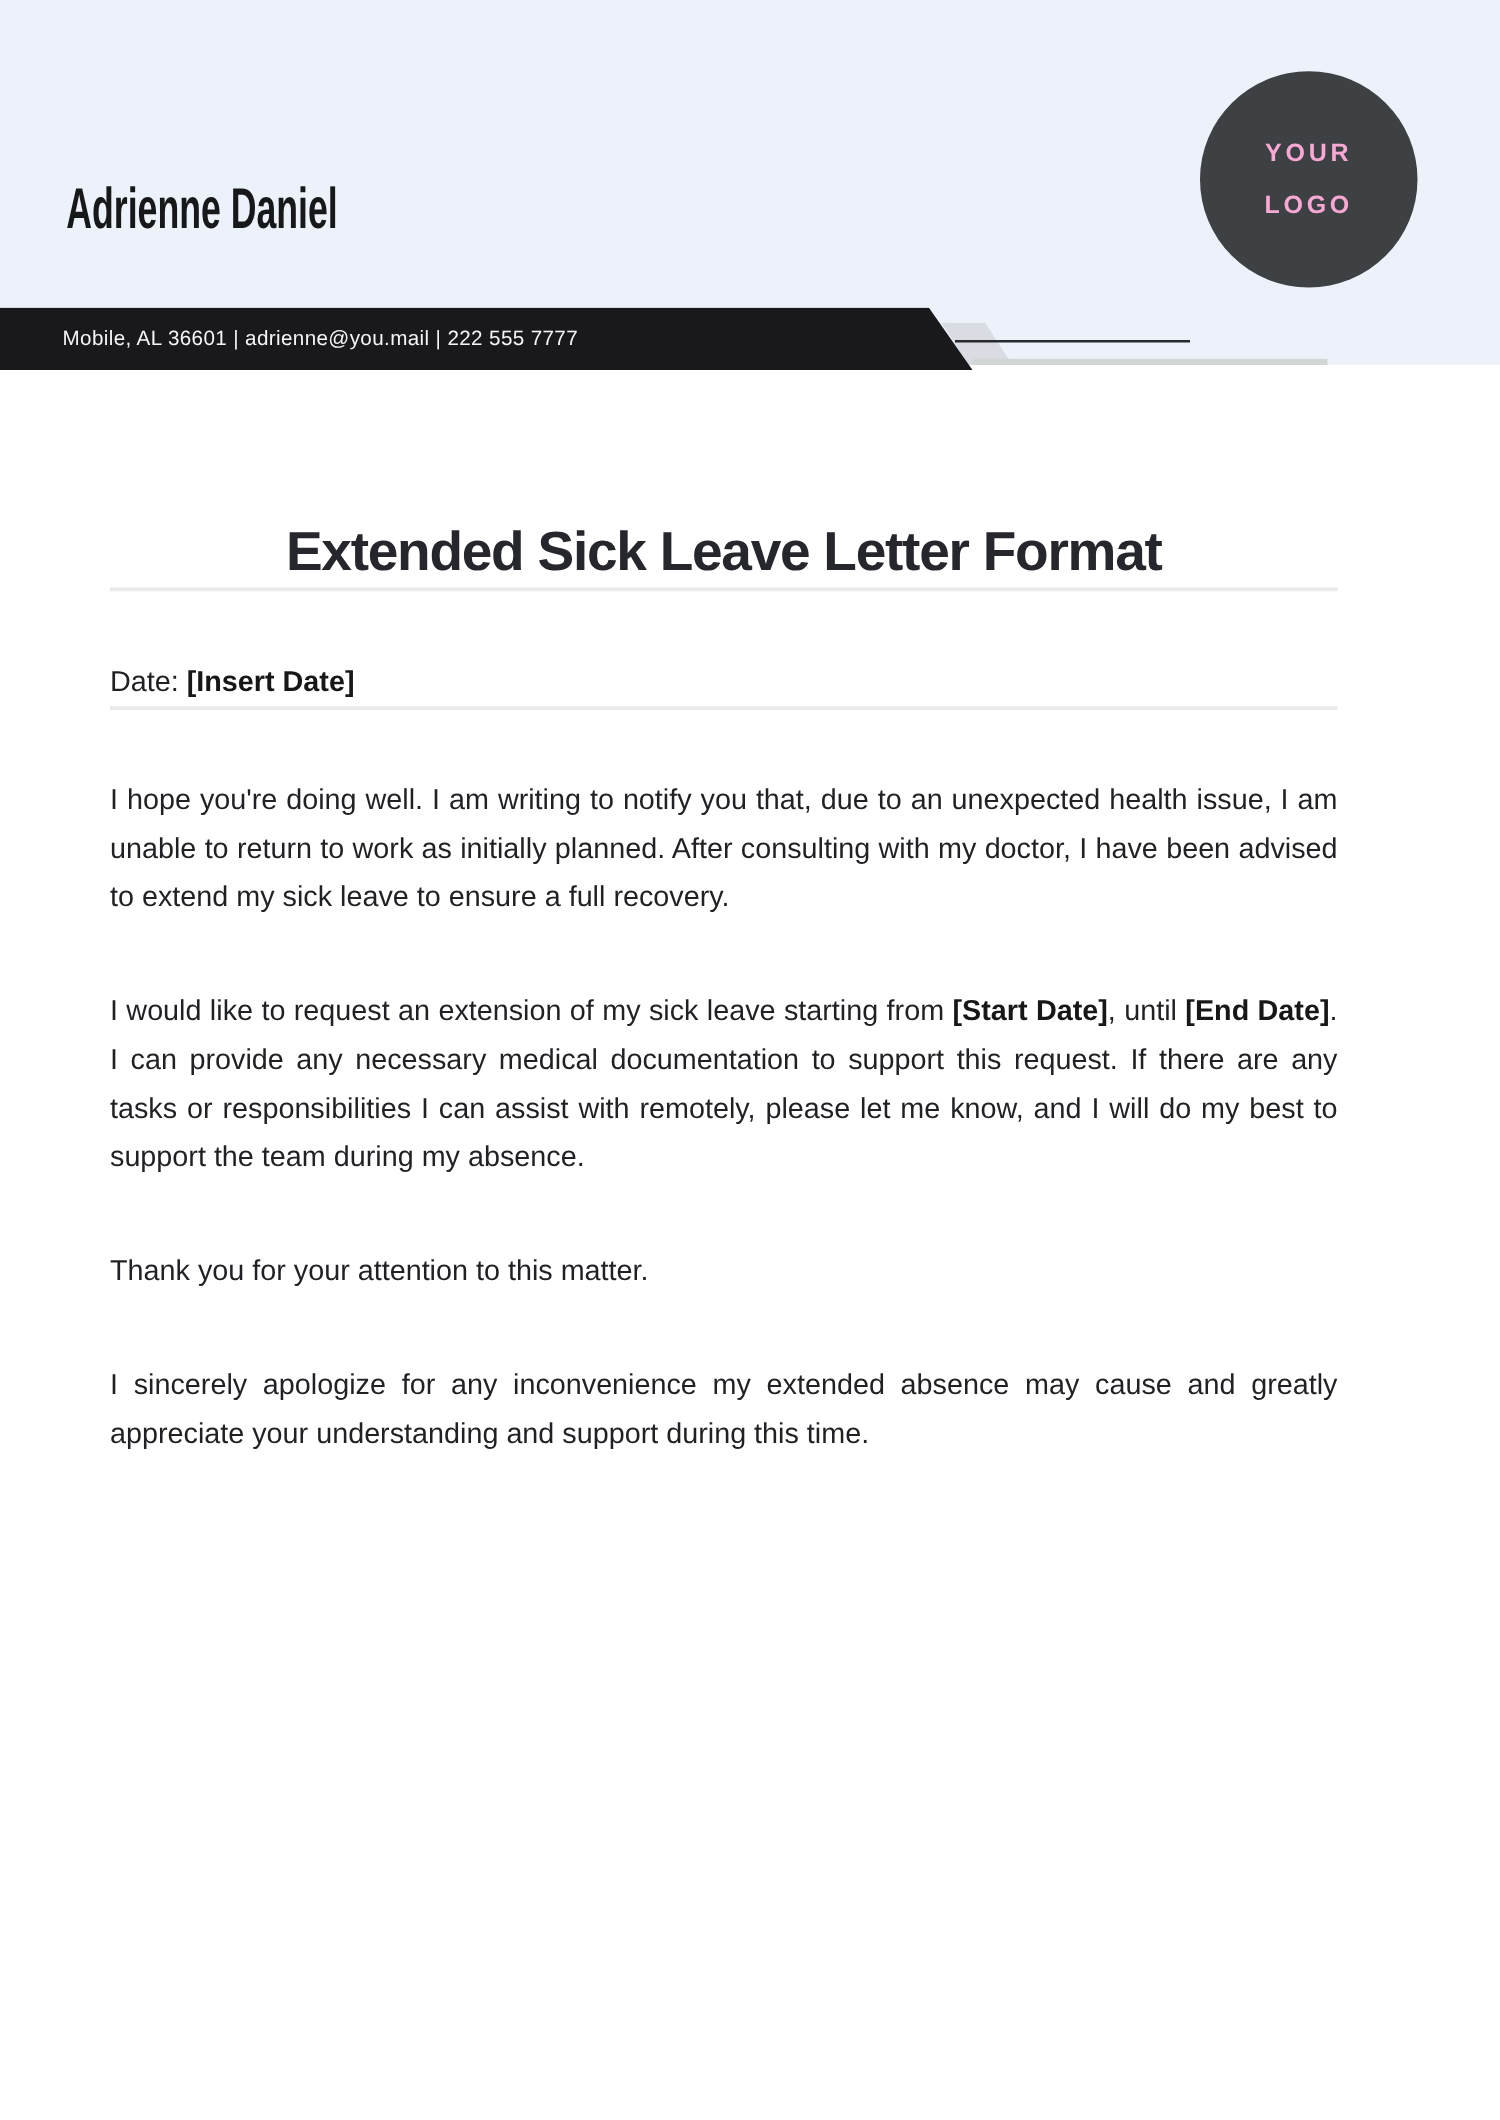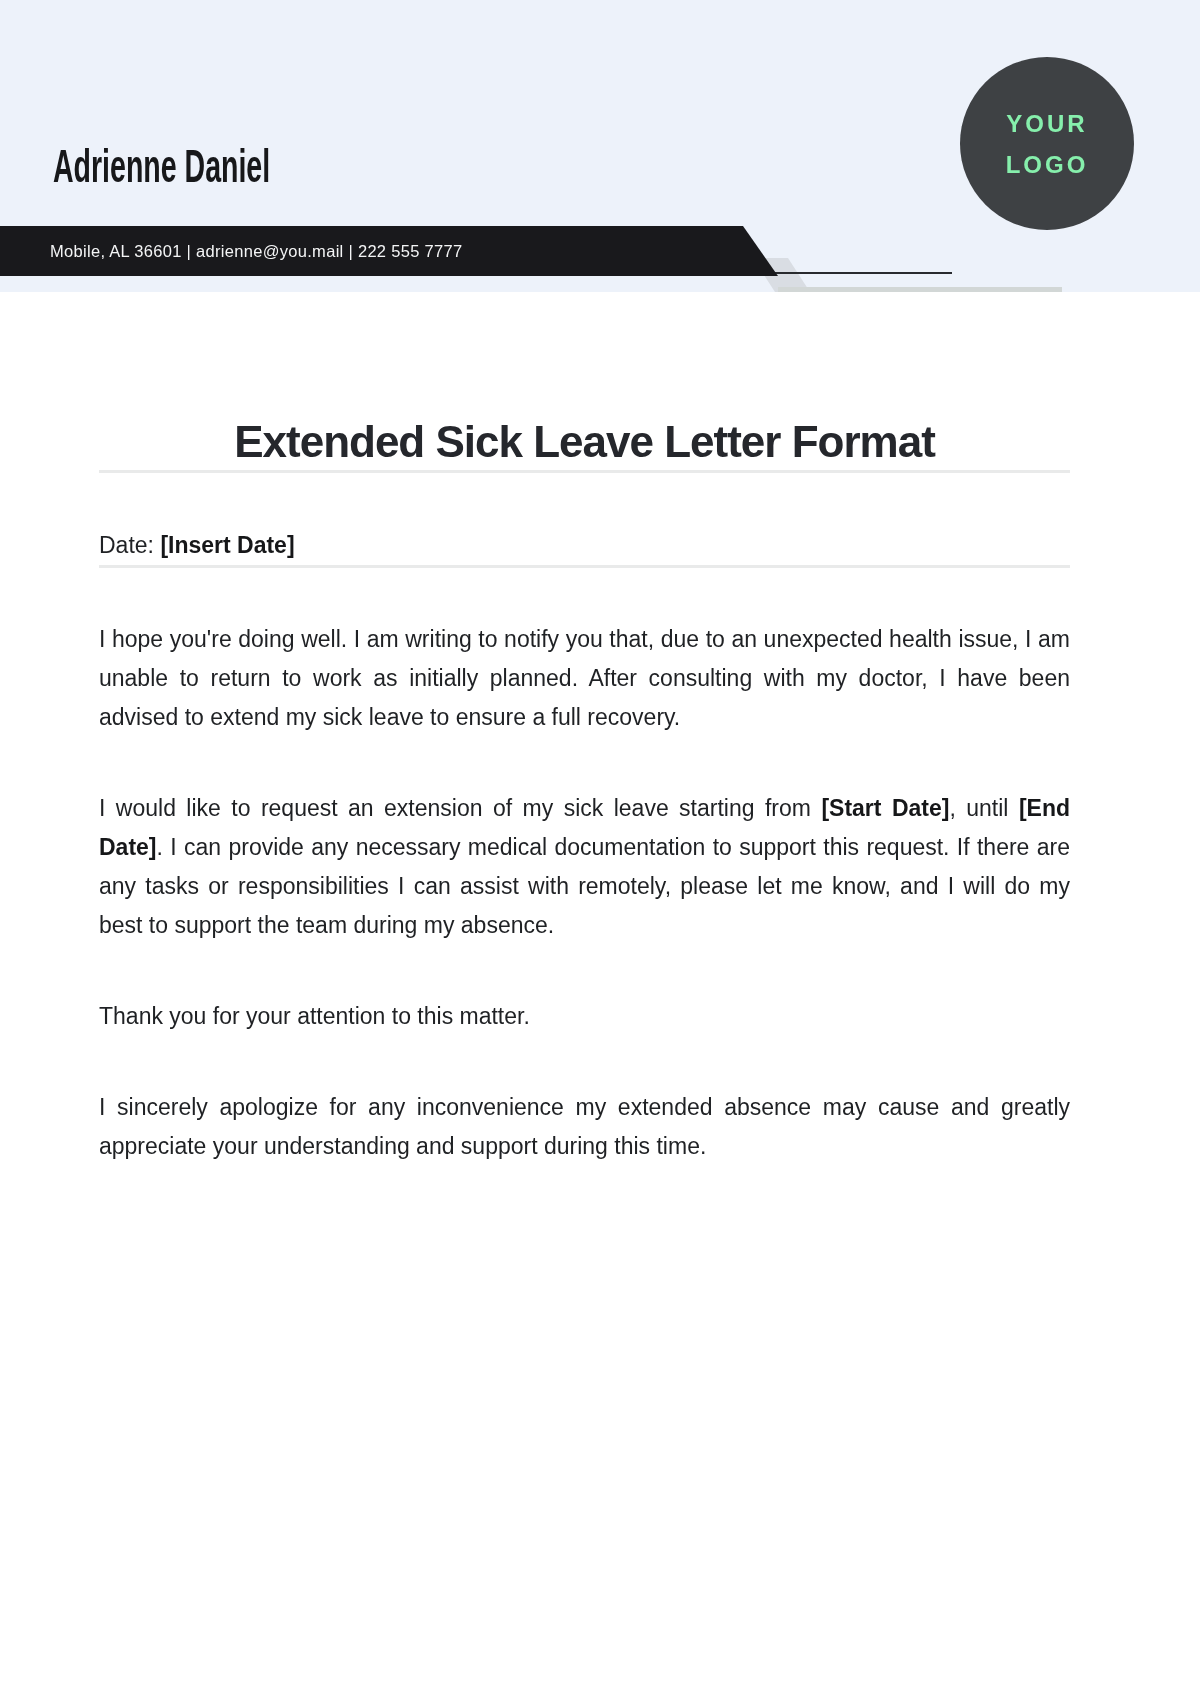--- a/index.html
+++ b/index.html
@@ -38,22 +38,22 @@
     width:174px;height:173px;
     border-radius:50%;
     background:#3e4144;
     display:flex;
     flex-direction:column;
     align-items:center;
     justify-content:center;
     z-index:4;
   }
   .logo-badge span{
-    color:#86efac;
-    font-size:24px;
+    color:#f9a8d4;
+    font-size:20px;
     font-weight:600;
     letter-spacing:3px;
     line-height:41px;
   }
   .accent-quad{
     position:absolute;
     top:258px;left:0;
     width:100%;height:34px;
     background:#d9dde3;
     clip-path:polygon(753px 0,788px 0,810px 100%,775px 100%);
@@ -68,39 +68,40 @@
   }
   .accent-band{
     position:absolute;
     top:287px;left:778px;
     width:284px;height:5px;
     background:#d2d7d6;
     z-index:1;
   }
   .contact-bar{
     position:absolute;
-    top:226px;left:0;
+    top:246px;left:0;
     width:100%;height:50px;
     background:#19191c;
     clip-path:polygon(0 0,743px 0,778px 100%,0 100%);
     display:flex;
     align-items:center;
     z-index:3;
   }
   .contact-bar .contact{
     padding-left:50px;
     color:#f4f5f6;
     font-size:16.5px;
     letter-spacing:0.3px;
     white-space:nowrap;
   }
 
   
   .content{
-    padding:0 130px 0 99px;
+    padding:0 130px 0 68px;
+    margin-left:20px;
   }
   .letter-title{
     margin:122px 0 0;
     font-size:44px;
     line-height:56px;
     font-weight:700;
     letter-spacing:-1px;
     text-align:center;
     color:#25272c;
   }

